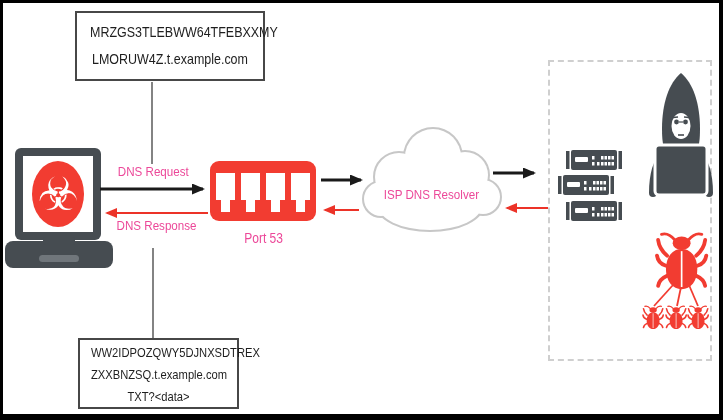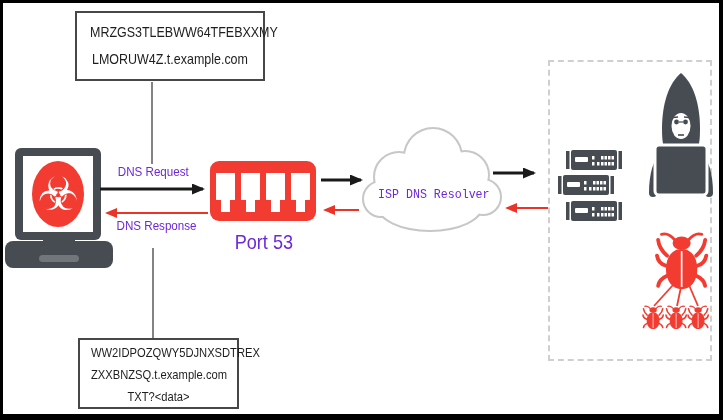--- a/index.html
+++ b/index.html
@@ -1,39 +1,39 @@
 <!DOCTYPE html>
 <html><head>
 <meta charset="utf-8">
 <style>
   html,body { margin:0; padding:0; background:#fff; }
   .canvas {
     position:relative; width:723px; height:420px; box-sizing:border-box;
     background:#fff; border:3px solid #000; border-right-width:4px; border-bottom-width:6px;
     font-family:"Liberation Sans", sans-serif; color:#1e1e1e; overflow:hidden;
   }
-  .label { position:absolute; text-align:center; color:#6d28d9; }
+  .label { position:absolute; text-align:center; color:#ec4899; }
   .narrow { transform:scaleX(0.86); transform-origin:50% 50%; white-space:nowrap; }
   .databox {
     position:absolute; background:#fff; border:2px solid #474747;
     text-align:center; box-sizing:border-box;
   }
   .databox .inner { width:100%; }
   .overlay { position:absolute; left:0; top:0; pointer-events:none; }
   .dashedbox {
     position:absolute; left:545px; top:57px; width:164px; height:301px;
     border:2px dashed #cfcfcf; box-sizing:border-box; background:#fff;
   }
   #query-box { left:72px; top:8px; width:190px; height:70px; font-size:14.5px; line-height:27px; padding-top:6px; }
   #answer-box { left:75px; top:335px; width:161px; height:71px; font-size:13px; line-height:22px; padding-top:2px; }
   #lbl-infected { left:0px; top:272px; width:118px; font-size:16px; }
   #lbl-request { left:103px; top:161px; width:95px; font-size:13.5px; }
   #lbl-response { left:101px; top:215px; width:105px; font-size:13.5px; }
-  #lbl-port { left:222px; top:227px; width:78px; font-size:21px; }
-  #lbl-resolver { left:366px; top:184px; width:124px; font-size:13.5px;font-family:Liberation Mono, monospace; }
+  #lbl-port { left:222px; top:227px; width:78px; font-size:14px; }
+  #lbl-resolver { left:366px; top:184px; width:124px; font-size:13.5px; }
   #lbl-attacker { left:541px; top:374px; width:172px; font-size:14px; }
 </style>
 </head>
 <body>
 
 <div class="canvas">
 
   <div class="dashedbox"></div>
 
   <div class="databox" id="query-box">

